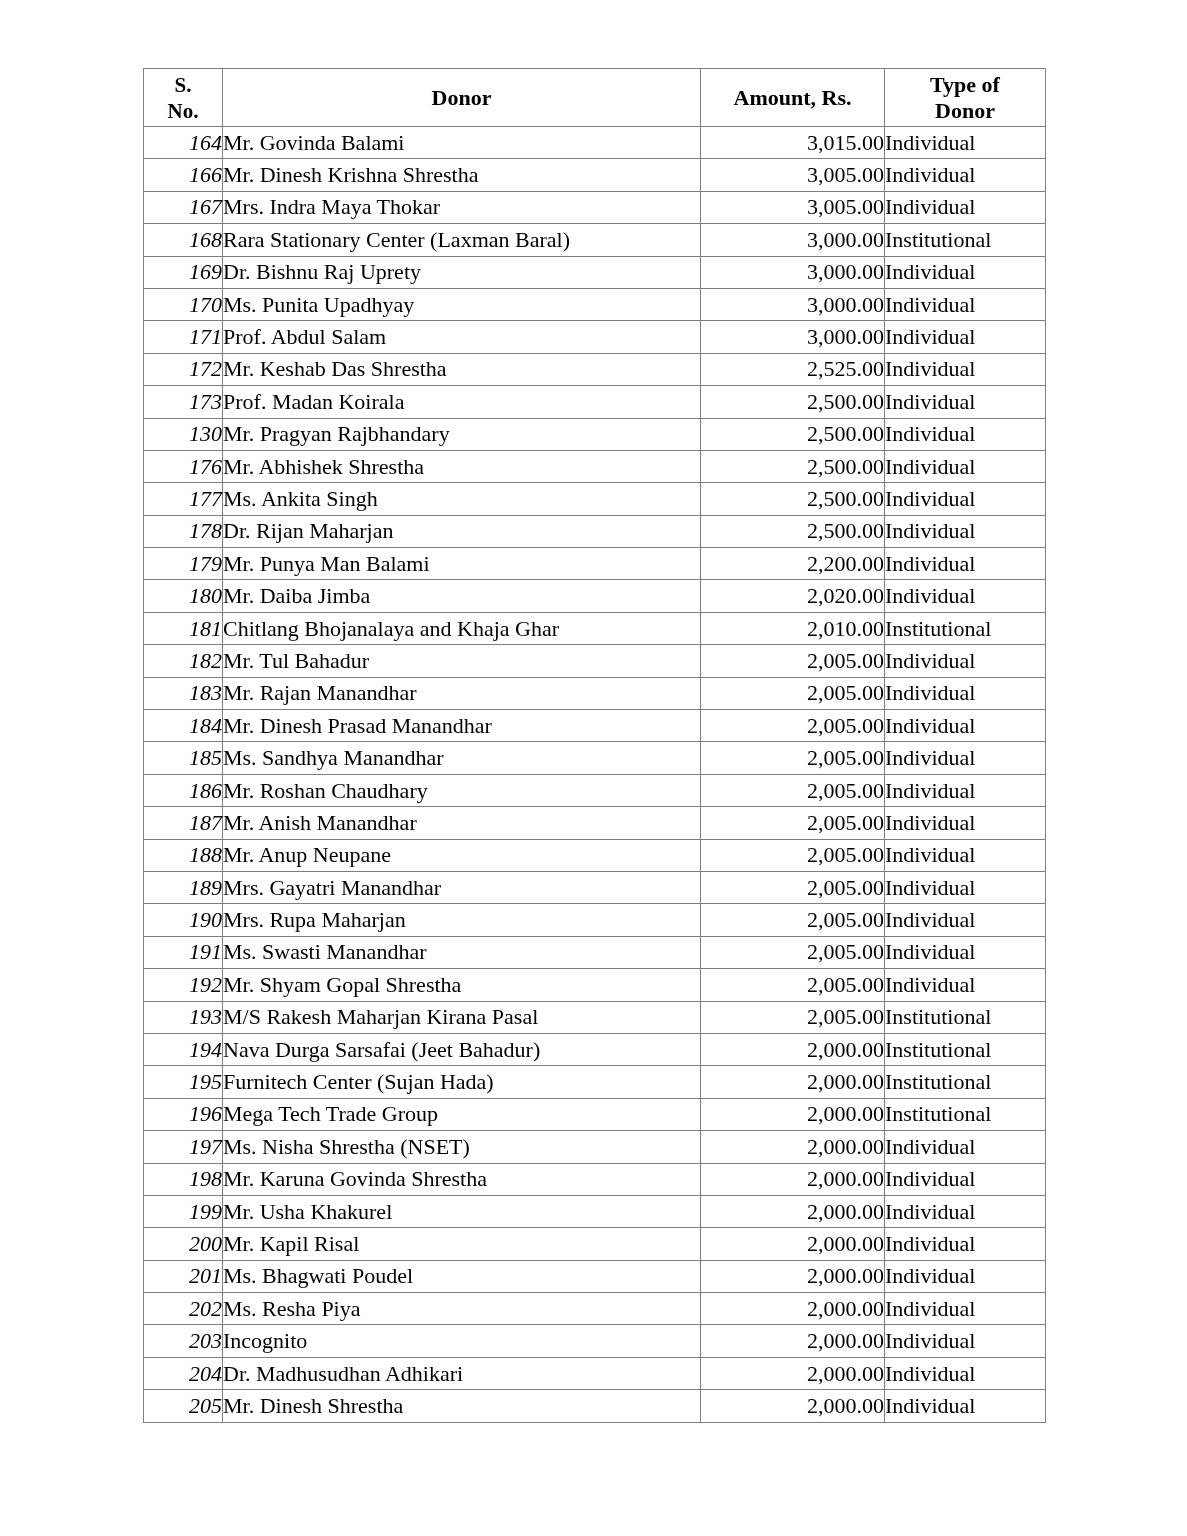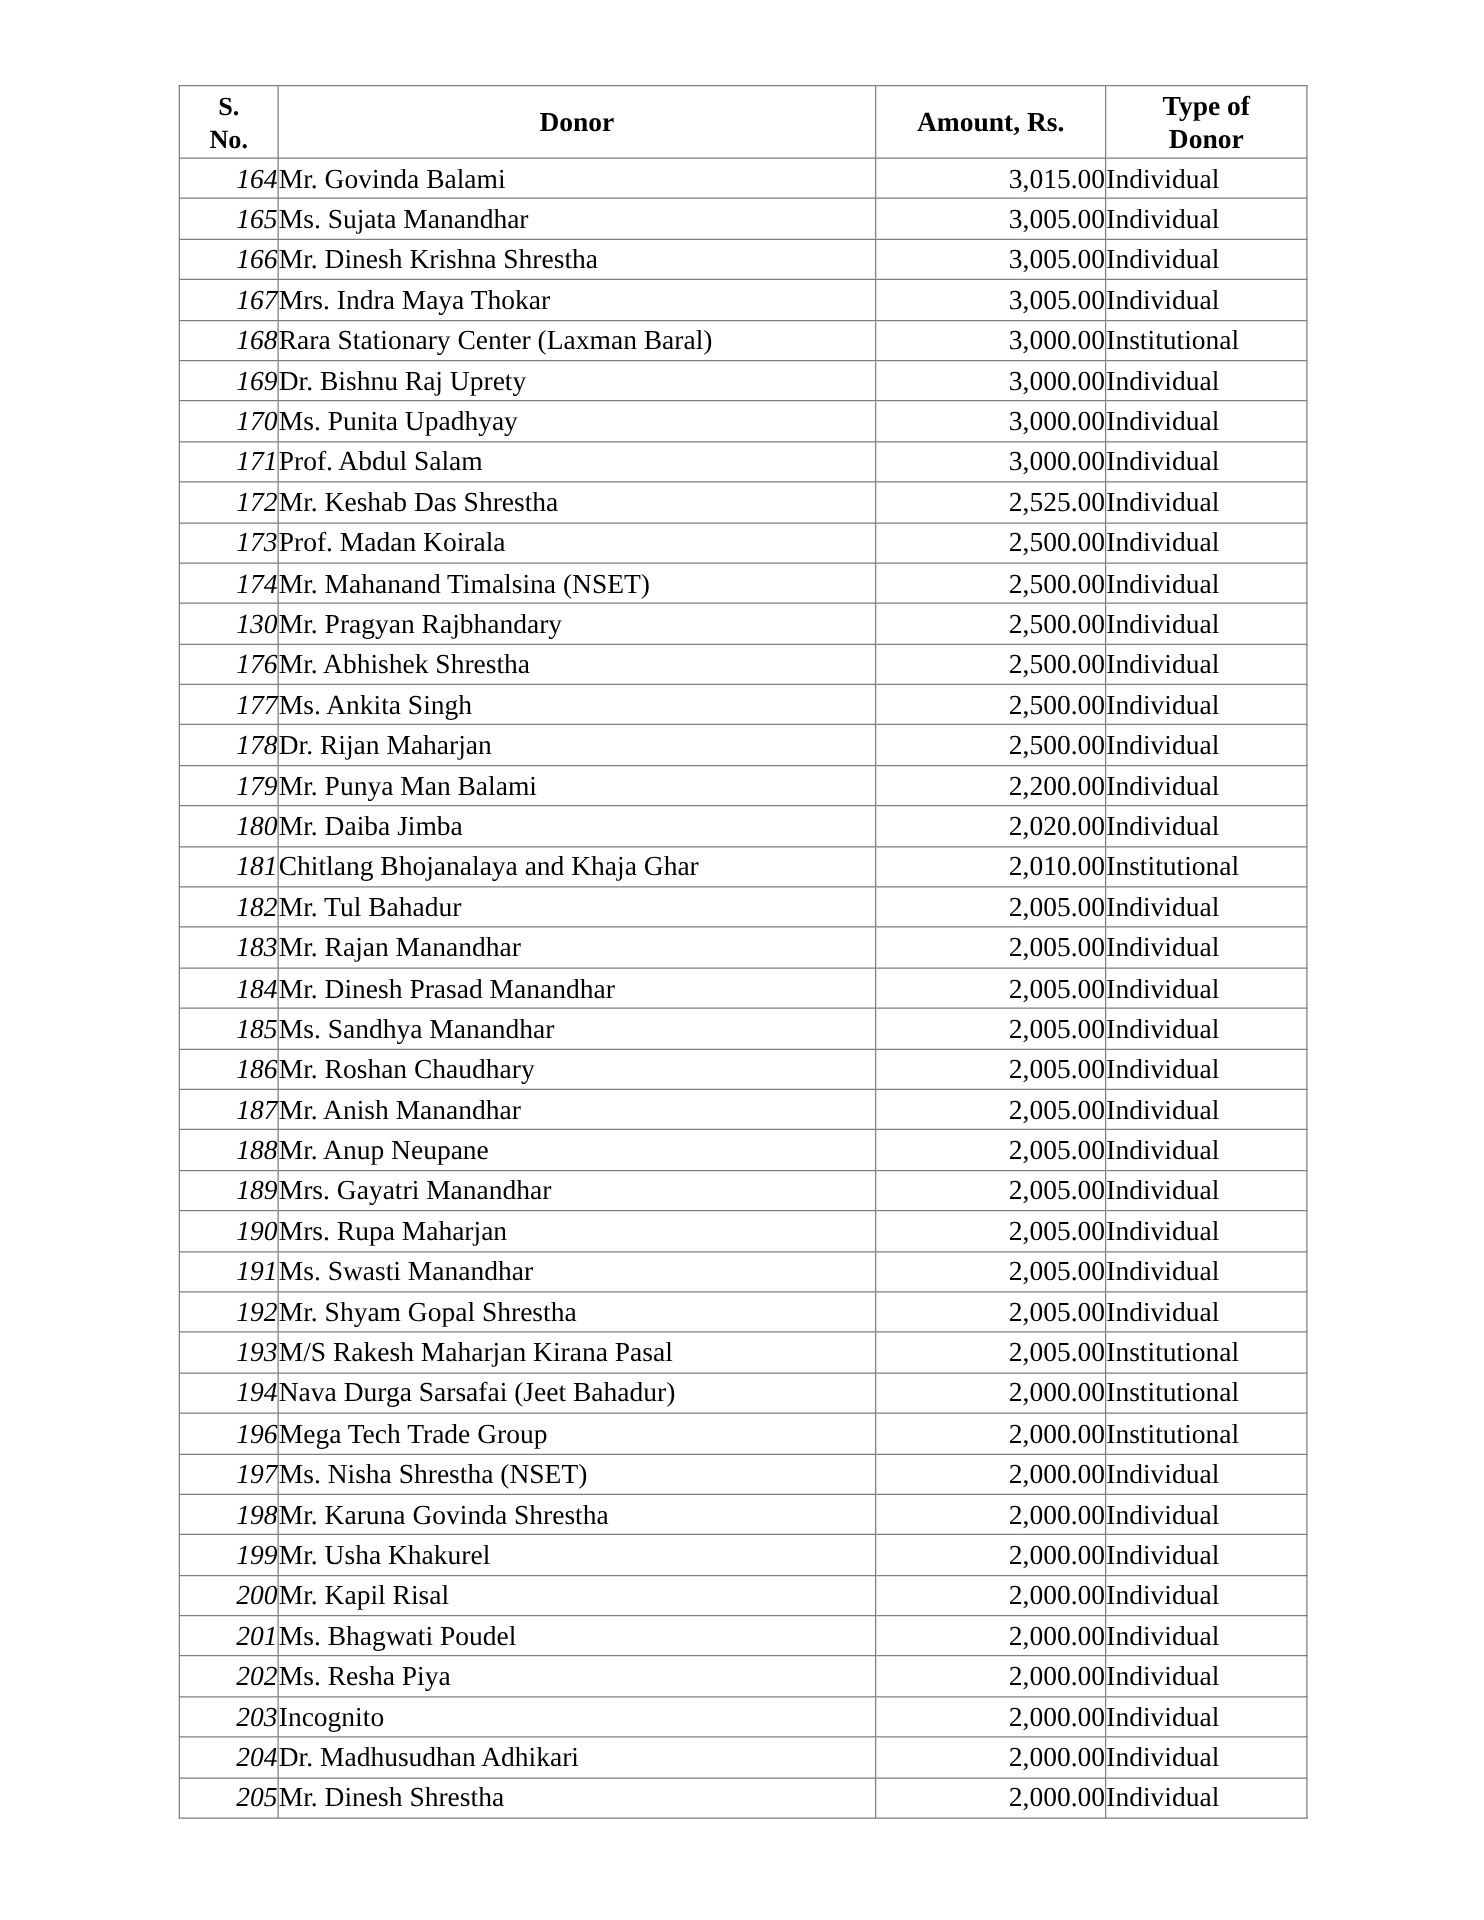--- a/index.html
+++ b/index.html
@@ -113,26 +113,20 @@
         </tr>
       </thead>
       <tbody id="table-body">
           <tr>
             <td class="sn">164</td>
             <td class="donor">Mr. Govinda Balami</td>
             <td class="amt">3,015.00</td>
             <td class="type">Individual</td>
           </tr>
           <tr>
-            <td class="sn">165</td>
-            <td class="donor">Ms. Sujata Manandhar</td>
-            <td class="amt">3,005.00</td>
-            <td class="type">Individual</td>
-          </tr>
-          <tr>
             <td class="sn">166</td>
             <td class="donor">Mr. Dinesh Krishna Shrestha</td>
             <td class="amt">3,005.00</td>
             <td class="type">Individual</td>
           </tr>
           <tr>
             <td class="sn">167</td>
             <td class="donor">Mrs. Indra Maya Thokar</td>
             <td class="amt">3,005.00</td>
             <td class="type">Individual</td>
@@ -167,26 +161,20 @@
             <td class="amt">2,525.00</td>
             <td class="type">Individual</td>
           </tr>
           <tr>
             <td class="sn">173</td>
             <td class="donor">Prof. Madan Koirala</td>
             <td class="amt">2,500.00</td>
             <td class="type">Individual</td>
           </tr>
           <tr>
-            <td class="sn">174</td>
-            <td class="donor">Mr. Mahanand Timalsina (NSET)</td>
-            <td class="amt">2,500.00</td>
-            <td class="type">Individual</td>
-          </tr>
-          <tr>
             <td class="sn">130</td>
             <td class="donor">Mr. Pragyan Rajbhandary</td>
             <td class="amt">2,500.00</td>
             <td class="type">Individual</td>
           </tr>
           <tr>
             <td class="sn">176</td>
             <td class="donor">Mr. Abhishek Shrestha</td>
             <td class="amt">2,500.00</td>
             <td class="type">Individual</td>
@@ -289,20 +277,26 @@
           </tr>
           <tr>
             <td class="sn">193</td>
             <td class="donor">M/S Rakesh Maharjan Kirana Pasal</td>
             <td class="amt">2,005.00</td>
             <td class="type">Institutional</td>
           </tr>
           <tr>
             <td class="sn">194</td>
             <td class="donor">Nava Durga Sarsafai (Jeet Bahadur)</td>
+            <td class="amt">2,000.00</td>
+            <td class="type">Institutional</td>
+          </tr>
+          <tr>
+            <td class="sn">195</td>
+            <td class="donor">Furnitech Center (Sujan Hada)</td>
             <td class="amt">2,000.00</td>
             <td class="type">Institutional</td>
           </tr>
           <tr>
             <td class="sn">196</td>
             <td class="donor">Mega Tech Trade Group</td>
             <td class="amt">2,000.00</td>
             <td class="type">Institutional</td>
           </tr>
           <tr>

